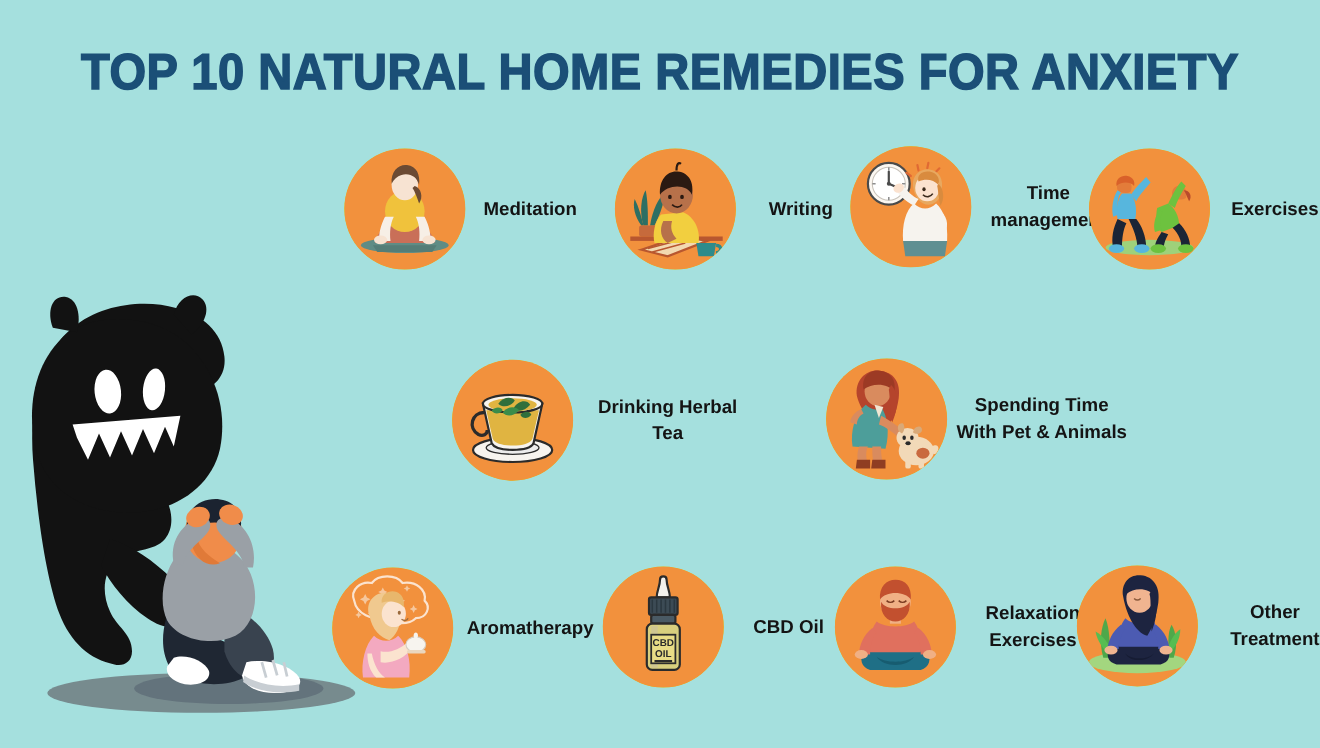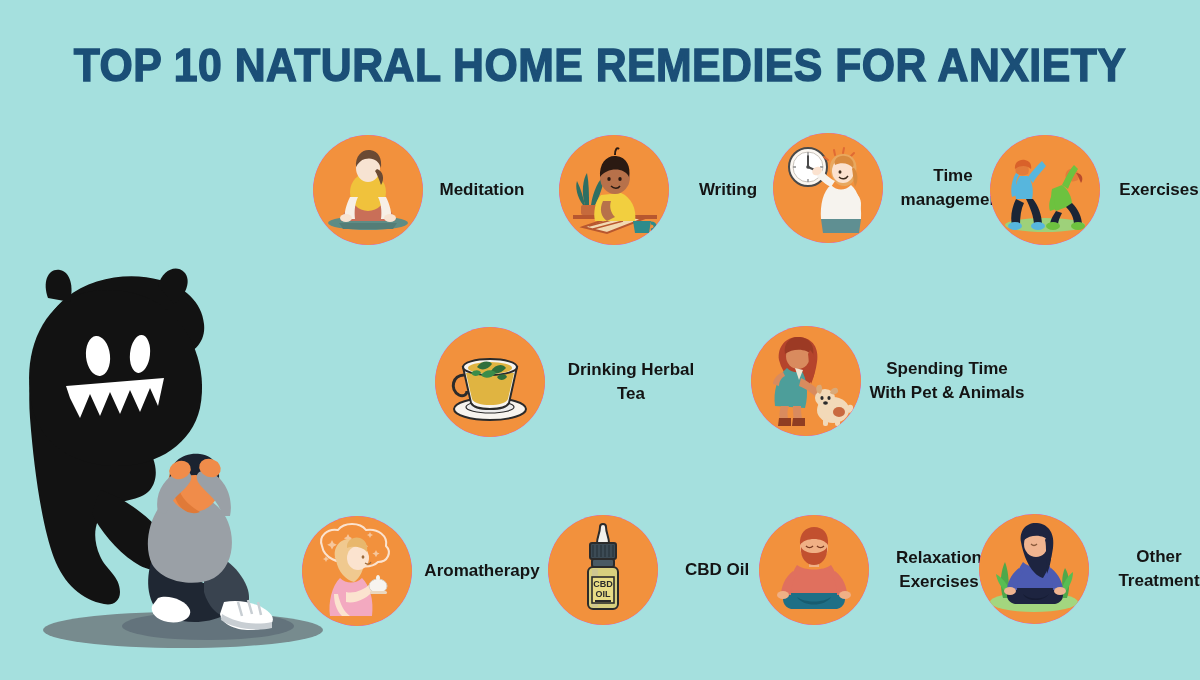--- a/index.html
+++ b/index.html
@@ -49,21 +49,21 @@
   
   .item {
     position: absolute;
     display: flex;
     align-items: center;
   }
   .badge {
     width: 110px;
     height: 110px;
     border-radius: 50%;
-    background: #d946ef;
+    background: #eab308;
     flex: 0 0 110px;
     position: relative;
     overflow: hidden;
   }
   .badge svg {
     display: block;
     width: 110px;
     height: 110px;
   }
   .item-label {
@@ -266,21 +266,21 @@
         <path d="M64 56 C60 62 58 70 60 76 L66 74 C64 68 64 62 67 58 Z" fill="#6dc23f"></path>
         <path d="M66 76 C62 82 60 86 60 90 L68 90 C68 86 70 82 72 78 Z" fill="#1b2536"></path>
         <path d="M76 72 C82 78 84 84 84 90 L92 90 C92 82 88 74 82 68 Z" fill="#1b2536"></path>
         <ellipse cx="63" cy="91" rx="7" ry="4" fill="#6dc23f"></ellipse>
         <ellipse cx="88" cy="91" rx="7" ry="4" fill="#6dc23f"></ellipse>
       </svg>
     </div>
     <div class="item-label lbl-narrow">Exercises</div>
   </div>
 
-  <div class="item" style="left:435px; top:327px;">
+  <div class="item" style="left:411px; top:327px;">
     <div class="badge">
       <svg viewBox="0 0 110 110" xmlns="http://www.w3.org/2000/svg">
         <circle cx="55" cy="55" r="55" fill="#f2913d"></circle>
 
         <ellipse cx="55" cy="82" rx="36" ry="11" fill="#f7f4ef" stroke="#2b2b2b" stroke-width="2"></ellipse>
         <ellipse cx="55" cy="80" rx="24" ry="6" fill="#ececec" stroke="#2b2b2b" stroke-width="1.2"></ellipse>
 
         <path d="M28 40 L82 40 L74 76 C72 80 64 82 55 82 C46 82 38 80 36 76 Z" fill="#f7f4ef" stroke="#2b2b2b" stroke-width="2"></path>
 
         <path d="M31 46 L79 46 L73 72 C71 76 64 78 55 78 C46 78 39 76 37 72 Z" fill="#e0b441"></path>

